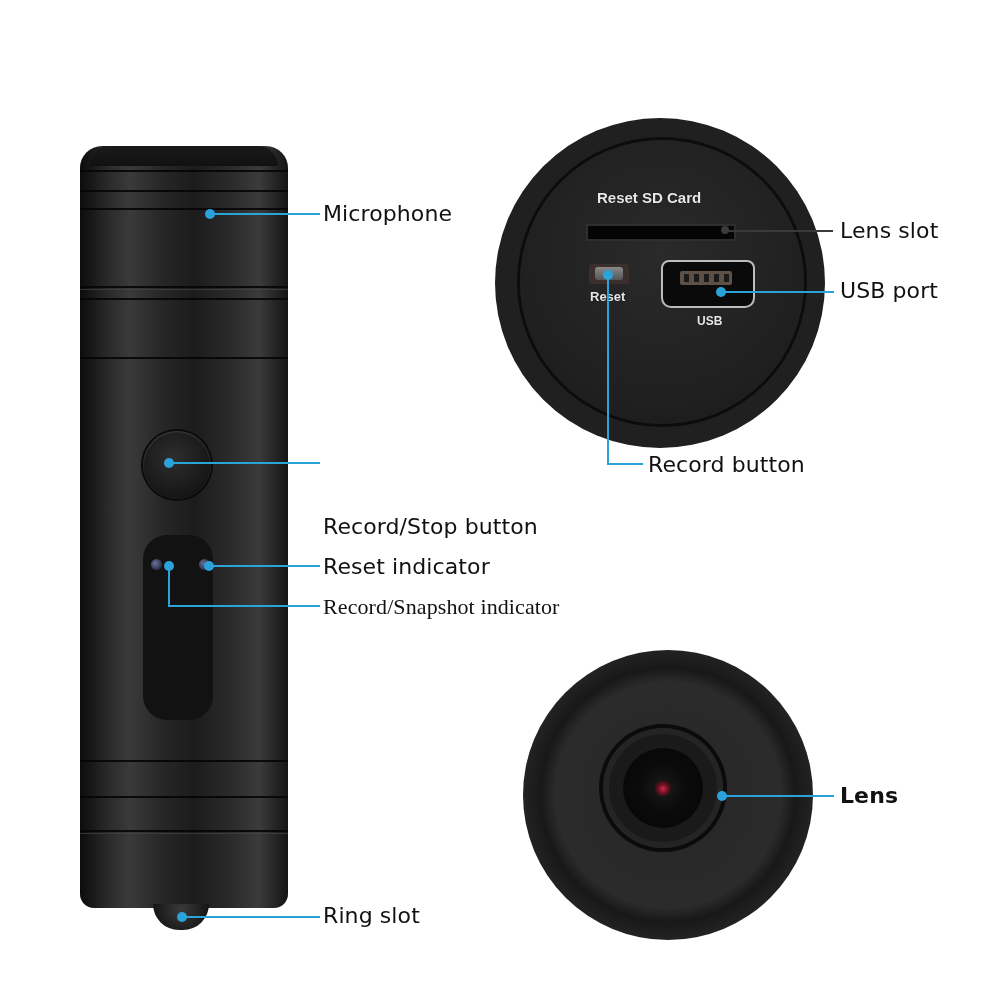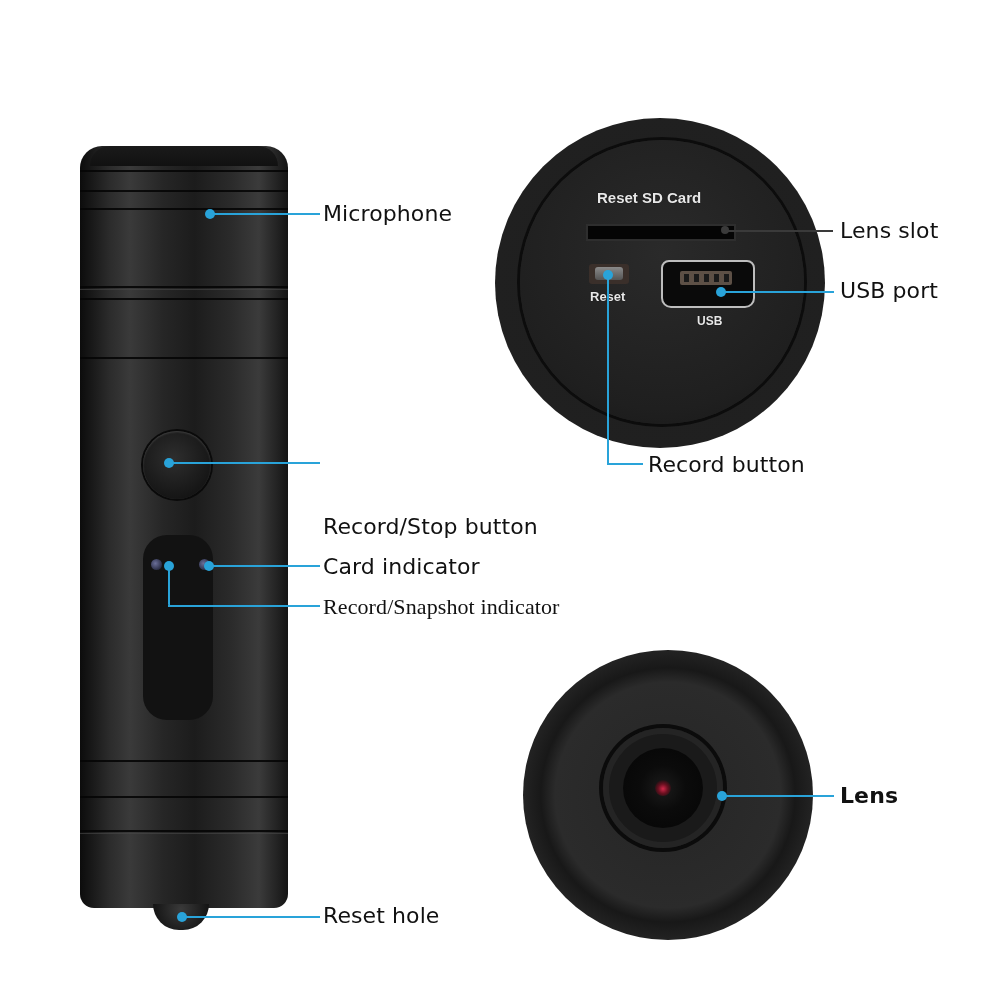--- a/index.html
+++ b/index.html
@@ -134,21 +134,21 @@
 
 <div class="dot" style="left:603px; top:270px; background:#29a3d9;"></div>
 <div class="vline" style="left:607px; top:275px; height:189px; background:#29a3d9;"></div>
 <div class="hline" style="left:607px; top:463px; width:36px; background:#29a3d9;"></div>
 
 <div class="dot" style="left:717px; top:791px; background:#29a3d9;"></div>
 <div class="hline" style="left:722px; top:795px; width:112px; background:#29a3d9;"></div>
 
 <div class="label" style="left:323px; top:203px;">Microphone</div>
 <div class="label" style="left:323px; top:472px;margin-top:44px;">Record/Stop button</div>
-<div class="label" style="left:323px; top:556px;">Card indicator</div>
+<div class="label" style="left:323px; top:556px;">Reset indicator</div>
 <div class="label" style="left:323px; top:596px;font-family:Liberation Serif, serif;">Record/Snapshot indicator</div>
-<div class="label" style="left:323px; top:905px;">Reset hole</div>
+<div class="label" style="left:323px; top:905px;">Ring slot</div>
 
 <div class="label" style="left:840px; top:220px;">Lens slot</div>
 <div class="label" style="left:840px; top:280px;">USB port</div>
 <div class="label" style="left:648px; top:454px;">Record button</div>
 
 <div class="label" style="left:840px; top:785px;font-weight:bold;">Lens</div>
 
 </body></html>

